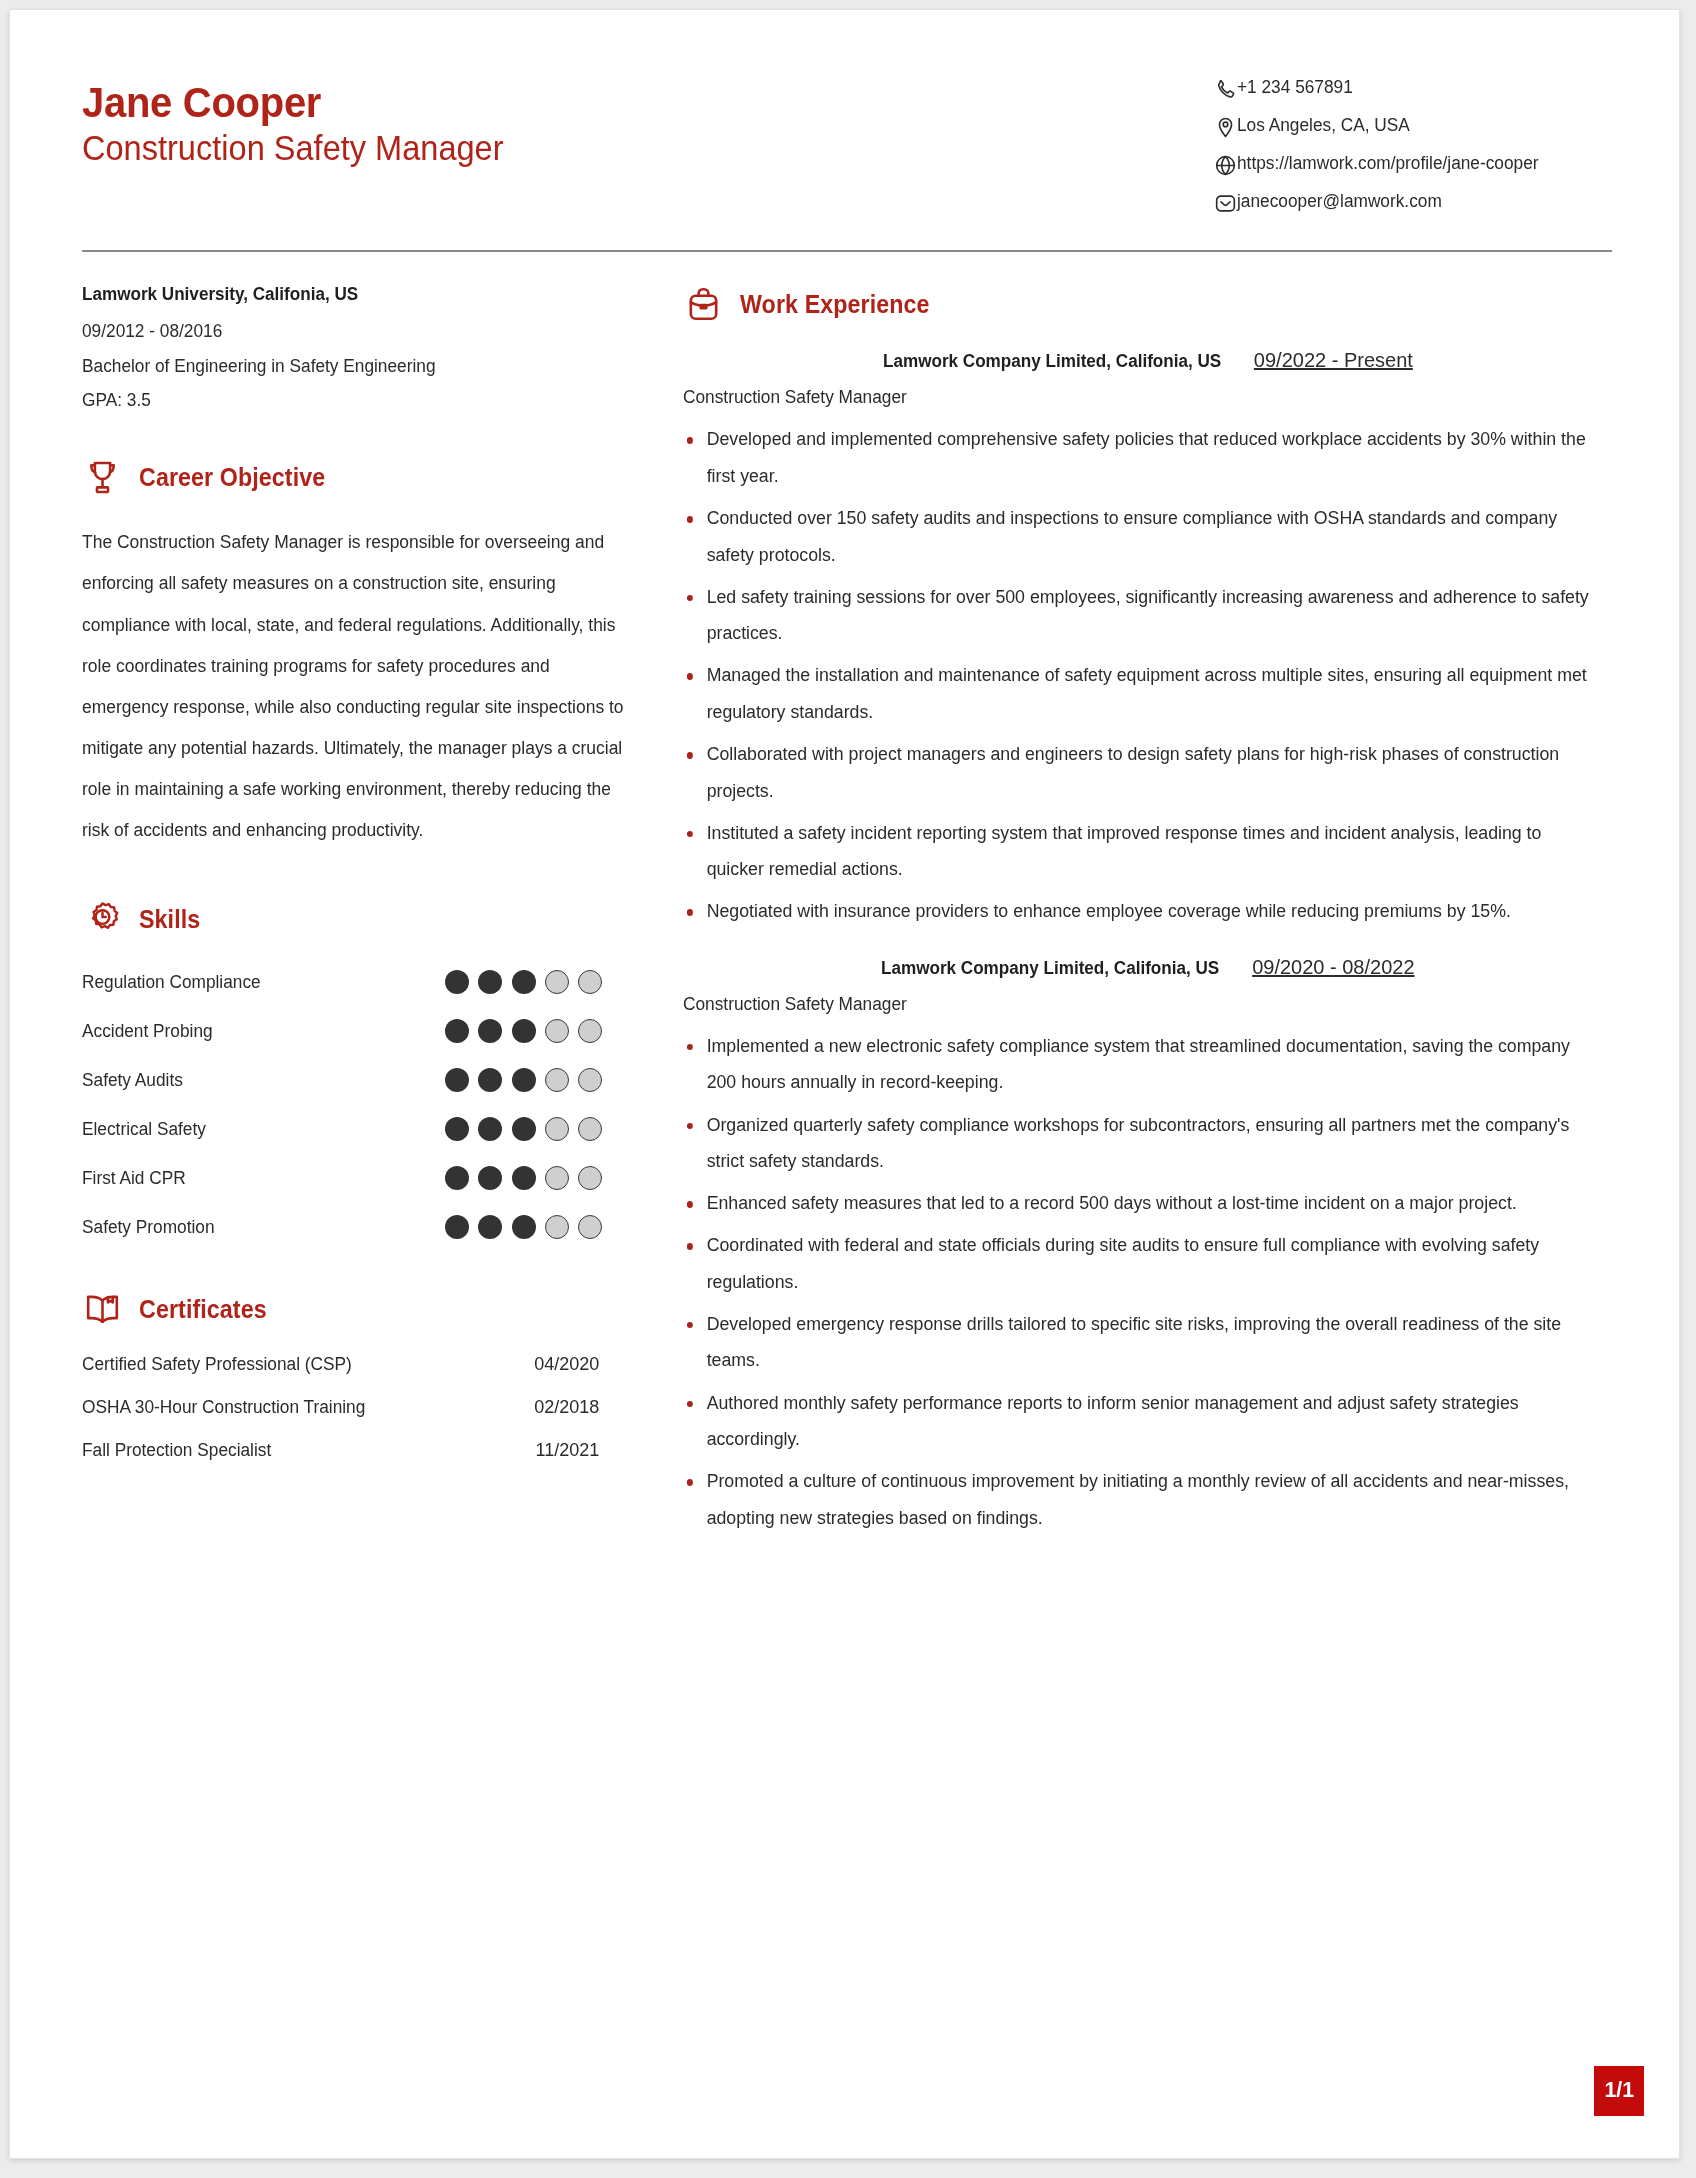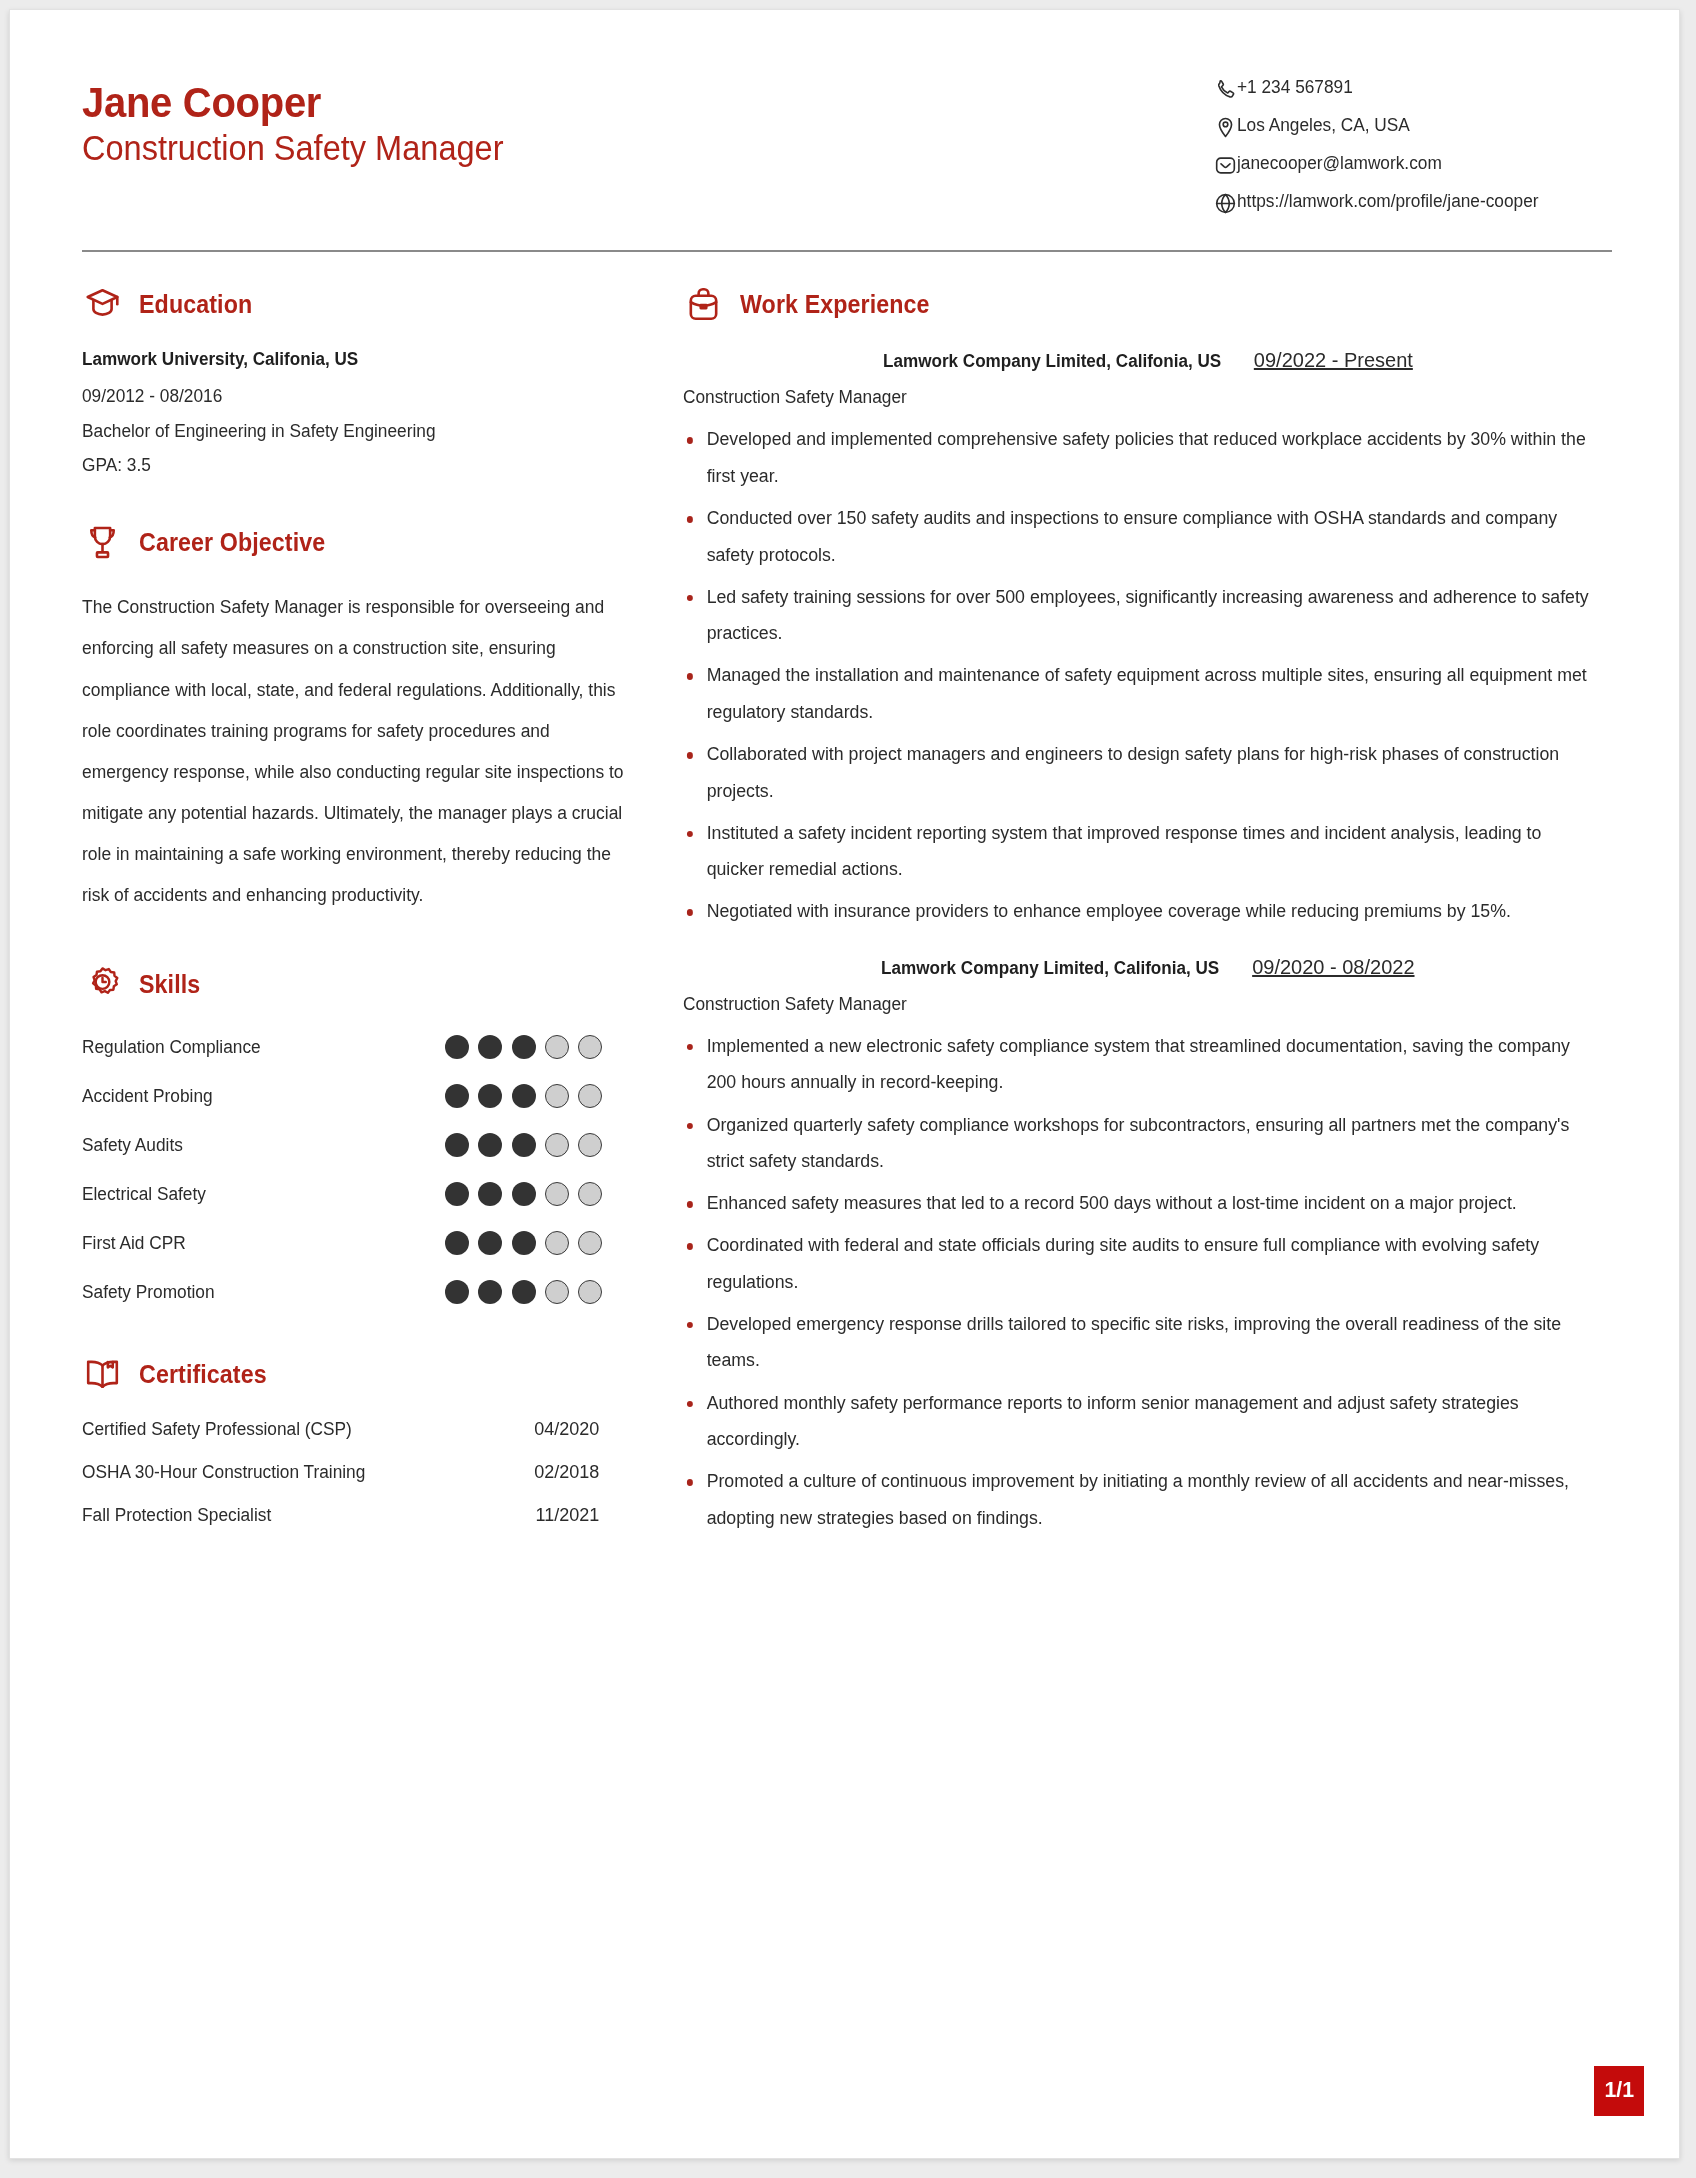--- a/index.html
+++ b/index.html
@@ -287,56 +287,46 @@
             <svg viewBox="0 0 24 24" fill="none" stroke="currentColor" stroke-width="1.7" stroke-linecap="round" stroke-linejoin="round">
               <path d="M12 2.6c-3.5 0-6.3 2.8-6.3 6.3 0 4.6 6.3 12.5 6.3 12.5s6.3-7.9 6.3-12.5c0-3.5-2.8-6.3-6.3-6.3z"></path>
               <circle cx="12" cy="8.8" r="2.4"></circle>
             </svg>
           </span>
           <span class="contact-text">Los Angeles, CA, USA</span>
         </li>
         <li class="contact-row">
           <span class="contact-ico">
             <svg viewBox="0 0 24 24" fill="none" stroke="currentColor" stroke-width="1.7" stroke-linecap="round" stroke-linejoin="round">
-              <rect x="2.8" y="4.3" width="18.4" height="15.4" rx="4.2"></rect>
-              <path d="M7.3 10.2l3.5 3.2c.7.6 1.7.6 2.4 0l3.5-3.2"></path>
-            </svg>
-          </span>
-          <span class="contact-text">janecooper@lamwork.com</span>
-        </li>
-        <li class="contact-row">
-          <span class="contact-ico">
-            <svg viewBox="0 0 24 24" fill="none" stroke="currentColor" stroke-width="1.7" stroke-linecap="round" stroke-linejoin="round">
               <circle cx="12" cy="12" r="9.2"></circle>
               <path d="M2.8 12h18.4"></path>
               <path d="M12 2.8c2.6 2.6 3.9 5.9 3.9 9.2s-1.3 6.6-3.9 9.2c-2.6-2.6-3.9-5.9-3.9-9.2s1.3-6.6 3.9-9.2z"></path>
             </svg>
           </span>
           <span class="contact-text">https://lamwork.com/profile/jane-cooper</span>
         </li>
+        <li class="contact-row">
+          <span class="contact-ico">
+            <svg viewBox="0 0 24 24" fill="none" stroke="currentColor" stroke-width="1.7" stroke-linecap="round" stroke-linejoin="round">
+              <rect x="2.8" y="4.3" width="18.4" height="15.4" rx="4.2"></rect>
+              <path d="M7.3 10.2l3.5 3.2c.7.6 1.7.6 2.4 0l3.5-3.2"></path>
+            </svg>
+          </span>
+          <span class="contact-text">janecooper@lamwork.com</span>
+        </li>
       </ul>
     </div>
 
     <div class="head-rule"></div>
 
     <div class="columns">
 
       <div class="col-left">
 
         <div class="section">
-          <div class="section-head">
-            <span class="section-ico">
-              <svg viewBox="0 0 24 24" fill="none" stroke="currentColor" stroke-width="1.6" stroke-linecap="round" stroke-linejoin="round">
-                <path d="M12 3.2L2.9 7.4 12 11.6l9.1-4.2z"></path>
-                <path d="M6.4 9.6v5.2c0 1.9 2.5 3.4 5.6 3.4s5.6-1.5 5.6-3.4V9.6"></path>
-                <path d="M21.1 7.4v4.4"></path>
-              </svg>
-            </span>
-            <span class="section-title">Education</span>
-          </div>
           <div class="edu-block">
             <div class="entry-org">Lamwork University, Califonia, US</div>
             <div class="line-txt">09/2012 - 08/2016</div>
             <div class="line-txt">Bachelor of Engineering in Safety Engineering</div>
             <div class="line-txt">GPA: 3.5</div>
           </div>
         </div>
 
         <div class="section" style="margin-top:48px;">
           <div class="section-head">

